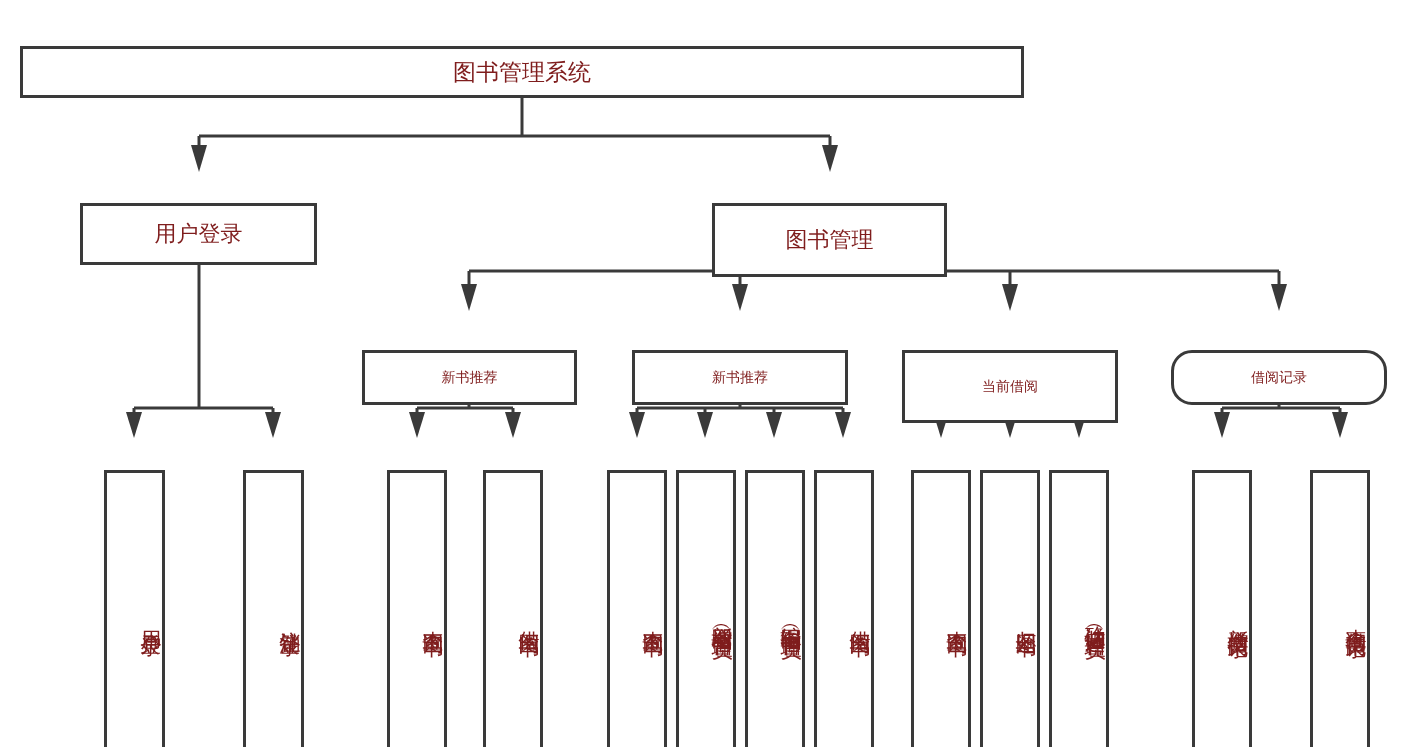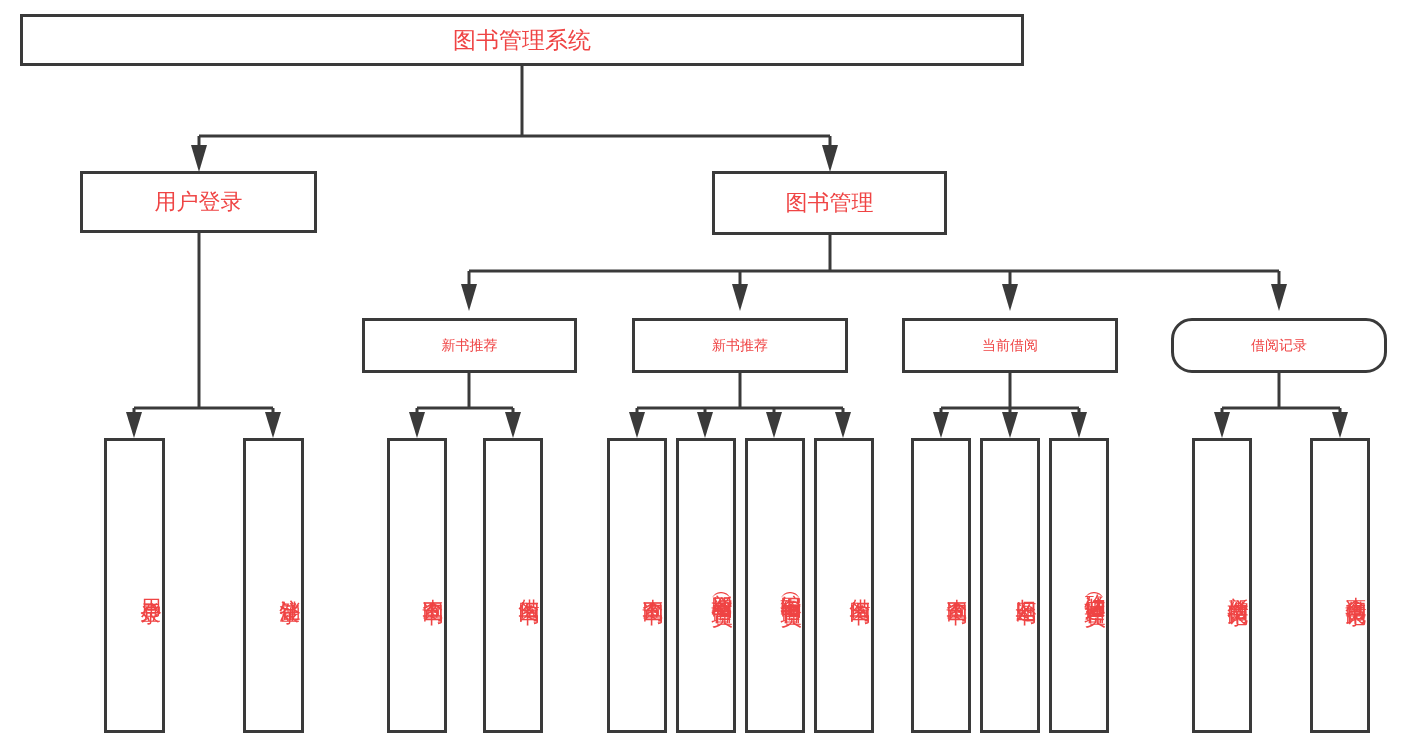--- a/index.html
+++ b/index.html
@@ -27,21 +27,22 @@
     pointer-events: none;
   }
   .node {
     position: absolute;
     box-sizing: border-box;
     border: 3px solid #3a3a3a;
     background: #ffffff;
     display: flex;
     align-items: center;
     justify-content: center;
-    color: #ef4444;
+    color: #7f1d1d;
+    margin-top: 32px;
   }
   .node.root   { font-size: 23px; }
   .node.lvl1   { font-size: 22px; }
   .node.lvl2   { font-size: 14px; }
   .node.leaf {
     font-size: 21px;
     writing-mode: vertical-rl;
     text-orientation: upright;
     letter-spacing: 2px;
     line-height: 1.05;
@@ -140,31 +141,31 @@
     </g>
   </svg>
 
   <div class="node root" style="left:20px; top:14px; width:1004px; height:52px;">
     <span class="label">图书管理系统</span>
   </div>
 
   <div class="node lvl1" style="left:80px; top:171px; width:237px; height:62px;">
     <span class="label">用户登录</span>
   </div>
-  <div class="node lvl1" style="left:712px; top:171px; width:235px; height:64px;font-family:Liberation Serif, serif;">
+  <div class="node lvl1" style="left:712px; top:171px; width:235px; height:74px;font-family:Liberation Serif, serif;">
     <span class="label">图书管理</span>
   </div>
 
   <div class="node lvl2" style="left:362px; top:318px; width:215px; height:55px;">
     <span class="label">新书推荐</span>
   </div>
   <div class="node lvl2" style="left:632px; top:318px; width:216px; height:55px;">
     <span class="label">新书推荐</span>
   </div>
-  <div class="node lvl2" style="left:902px; top:318px; width:216px; height:55px;font-family:Liberation Serif, serif;">
+  <div class="node lvl2" style="left:902px; top:318px; width:216px; height:73px;font-family:Liberation Serif, serif;">
     <span class="label">当前借阅</span>
   </div>
   <div class="node lvl2" style="left:1171px; top:318px; width:216px; height:55px;border-radius:21px;">
     <span class="label">借阅记录</span>
   </div>
 
   <div class="node leaf" style="left:104px; top:438px; width:61px; height:295px;">
     <span class="label">用户登录</span>
   </div>
   <div class="node leaf" style="left:243px; top:438px; width:61px; height:295px;">

